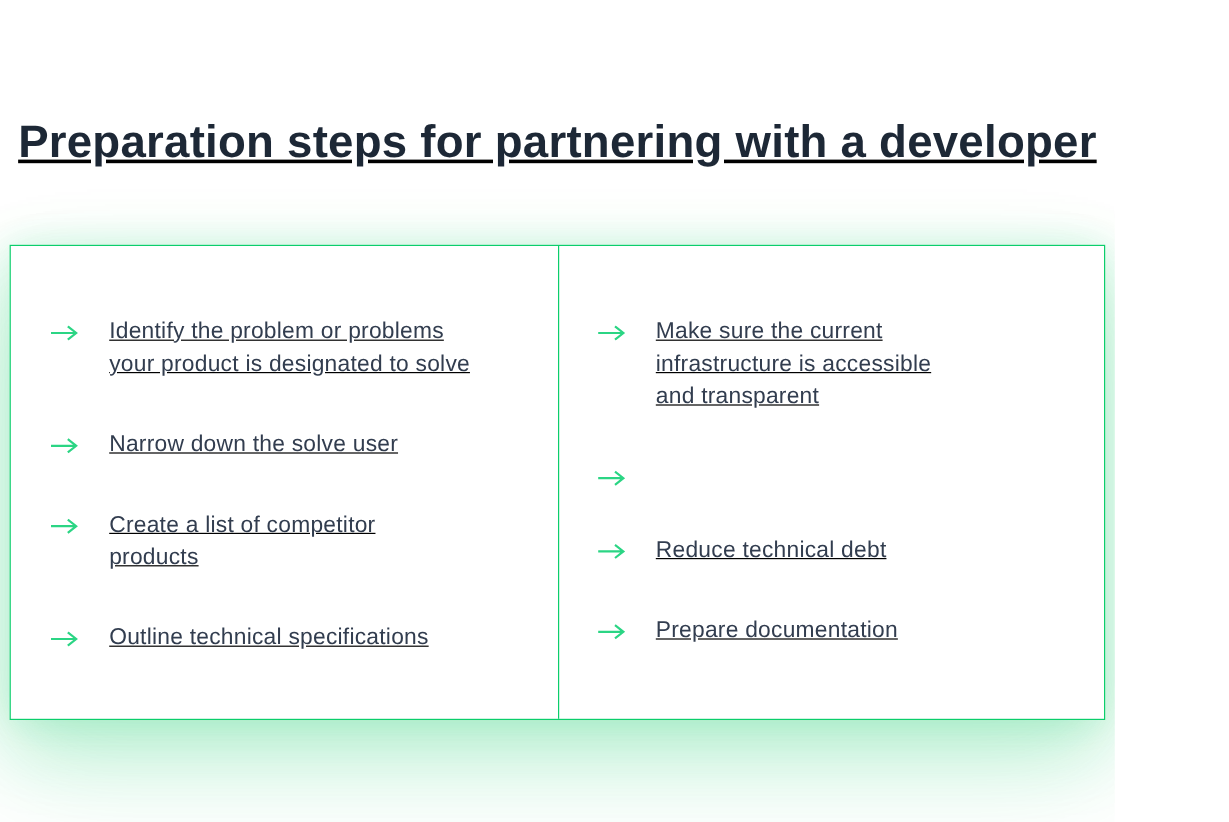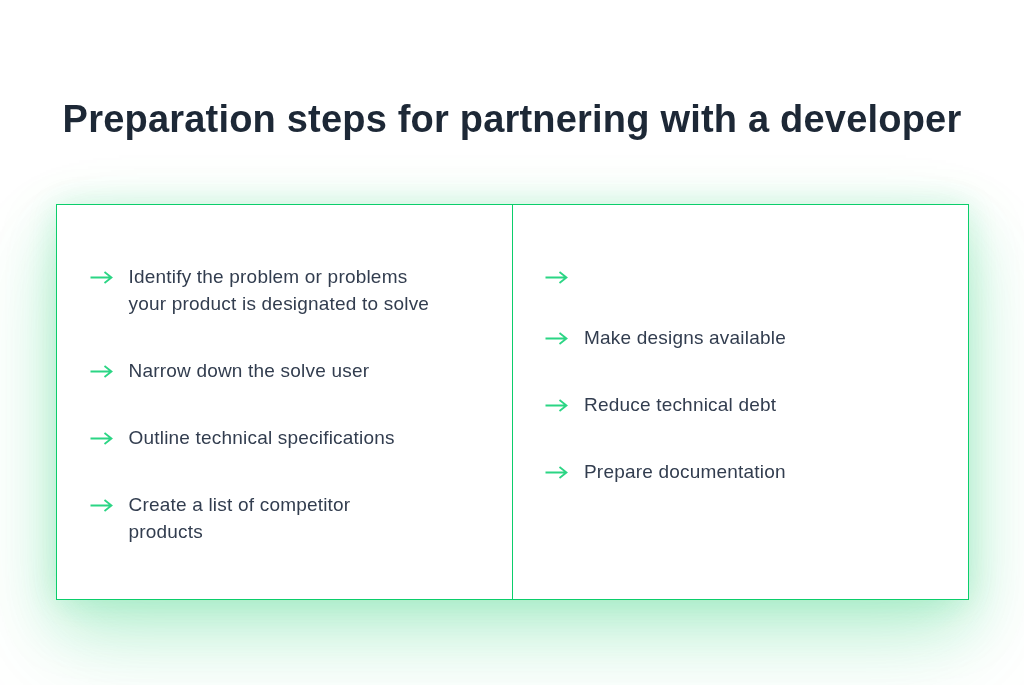--- a/index.html
+++ b/index.html
@@ -1,23 +1,24 @@
 <!DOCTYPE html>
 <html><head>
 <meta charset="utf-8">
 <style>
   * { margin: 0; padding: 0; box-sizing: border-box; }
   html, body { background: #ffffff; }
   .canvas {
     position: relative;
-    width: 1024px;
+    width: 929px;
     height: 685px;
     background: #ffffff;
     overflow: hidden;
     font-family: "Liberation Sans", "DejaVu Sans", sans-serif;
+    text-decoration: underline;
   }
   .page-title {
     margin-top: 96px;
     text-align: center;
     font-size: 38px;
     line-height: 46px;
     font-weight: bold;
     color: #1d2836;
     letter-spacing: 0.2px;
   }
@@ -38,21 +39,21 @@
     flex: 1 1 50%;
     padding: 58px 30px 0 33px;
   }
   .col-right {
     border-left: 1px solid #0bce6b;
     padding-left: 32px;
   }
   .item {
     display: flex;
     align-items: flex-start;
-    gap: 12px;
+    gap: 22px;
     margin-bottom: 40px;
   }
   .arrow {
     flex: 0 0 auto;
     display: inline-block;
     width: 27px;
     height: 13px;
     margin-top: 8px;
   }
   .arrow svg { display: block; }
@@ -93,52 +94,54 @@
         </span>
         <span class="item-text">Narrow down the solve user</span>
       </div>
 
       <div class="item">
         <span class="arrow">
           <svg width="27" height="13" viewBox="0 0 27 13" xmlns="http://www.w3.org/2000/svg">
             <path d="M0.5 6.5 H20.5 M14.5 1 L21.5 6.5 L14.5 12" fill="none" stroke="#2bd584" stroke-width="1.8"></path>
           </svg>
         </span>
-        <span class="item-text">Outline technical specifications</span>
+        <span class="item-text">Create a list of competitor
+products</span>
       </div>
 
       <div class="item">
         <span class="arrow">
           <svg width="27" height="13" viewBox="0 0 27 13" xmlns="http://www.w3.org/2000/svg">
             <path d="M0.5 6.5 H20.5 M14.5 1 L21.5 6.5 L14.5 12" fill="none" stroke="#2bd584" stroke-width="1.8"></path>
           </svg>
         </span>
-        <span class="item-text">Create a list of competitor
-products</span>
+        <span class="item-text">Outline technical specifications</span>
       </div>
 
     </div>
 
     <div class="col col-right">
 
       <div class="item">
         <span class="arrow">
           <svg width="27" height="13" viewBox="0 0 27 13" xmlns="http://www.w3.org/2000/svg">
             <path d="M0.5 6.5 H20.5 M14.5 1 L21.5 6.5 L14.5 12" fill="none" stroke="#2bd584" stroke-width="1.8"></path>
           </svg>
         </span>
+        <span class="item-text">Make sure the current
+infrastructure is accessible
+and transparent</span>
       </div>
 
       <div class="item">
         <span class="arrow">
           <svg width="27" height="13" viewBox="0 0 27 13" xmlns="http://www.w3.org/2000/svg">
             <path d="M0.5 6.5 H20.5 M14.5 1 L21.5 6.5 L14.5 12" fill="none" stroke="#2bd584" stroke-width="1.8"></path>
           </svg>
         </span>
-        <span class="item-text">Make designs available</span>
       </div>
 
       <div class="item">
         <span class="arrow">
           <svg width="27" height="13" viewBox="0 0 27 13" xmlns="http://www.w3.org/2000/svg">
             <path d="M0.5 6.5 H20.5 M14.5 1 L21.5 6.5 L14.5 12" fill="none" stroke="#2bd584" stroke-width="1.8"></path>
           </svg>
         </span>
         <span class="item-text">Reduce technical debt</span>
       </div>

